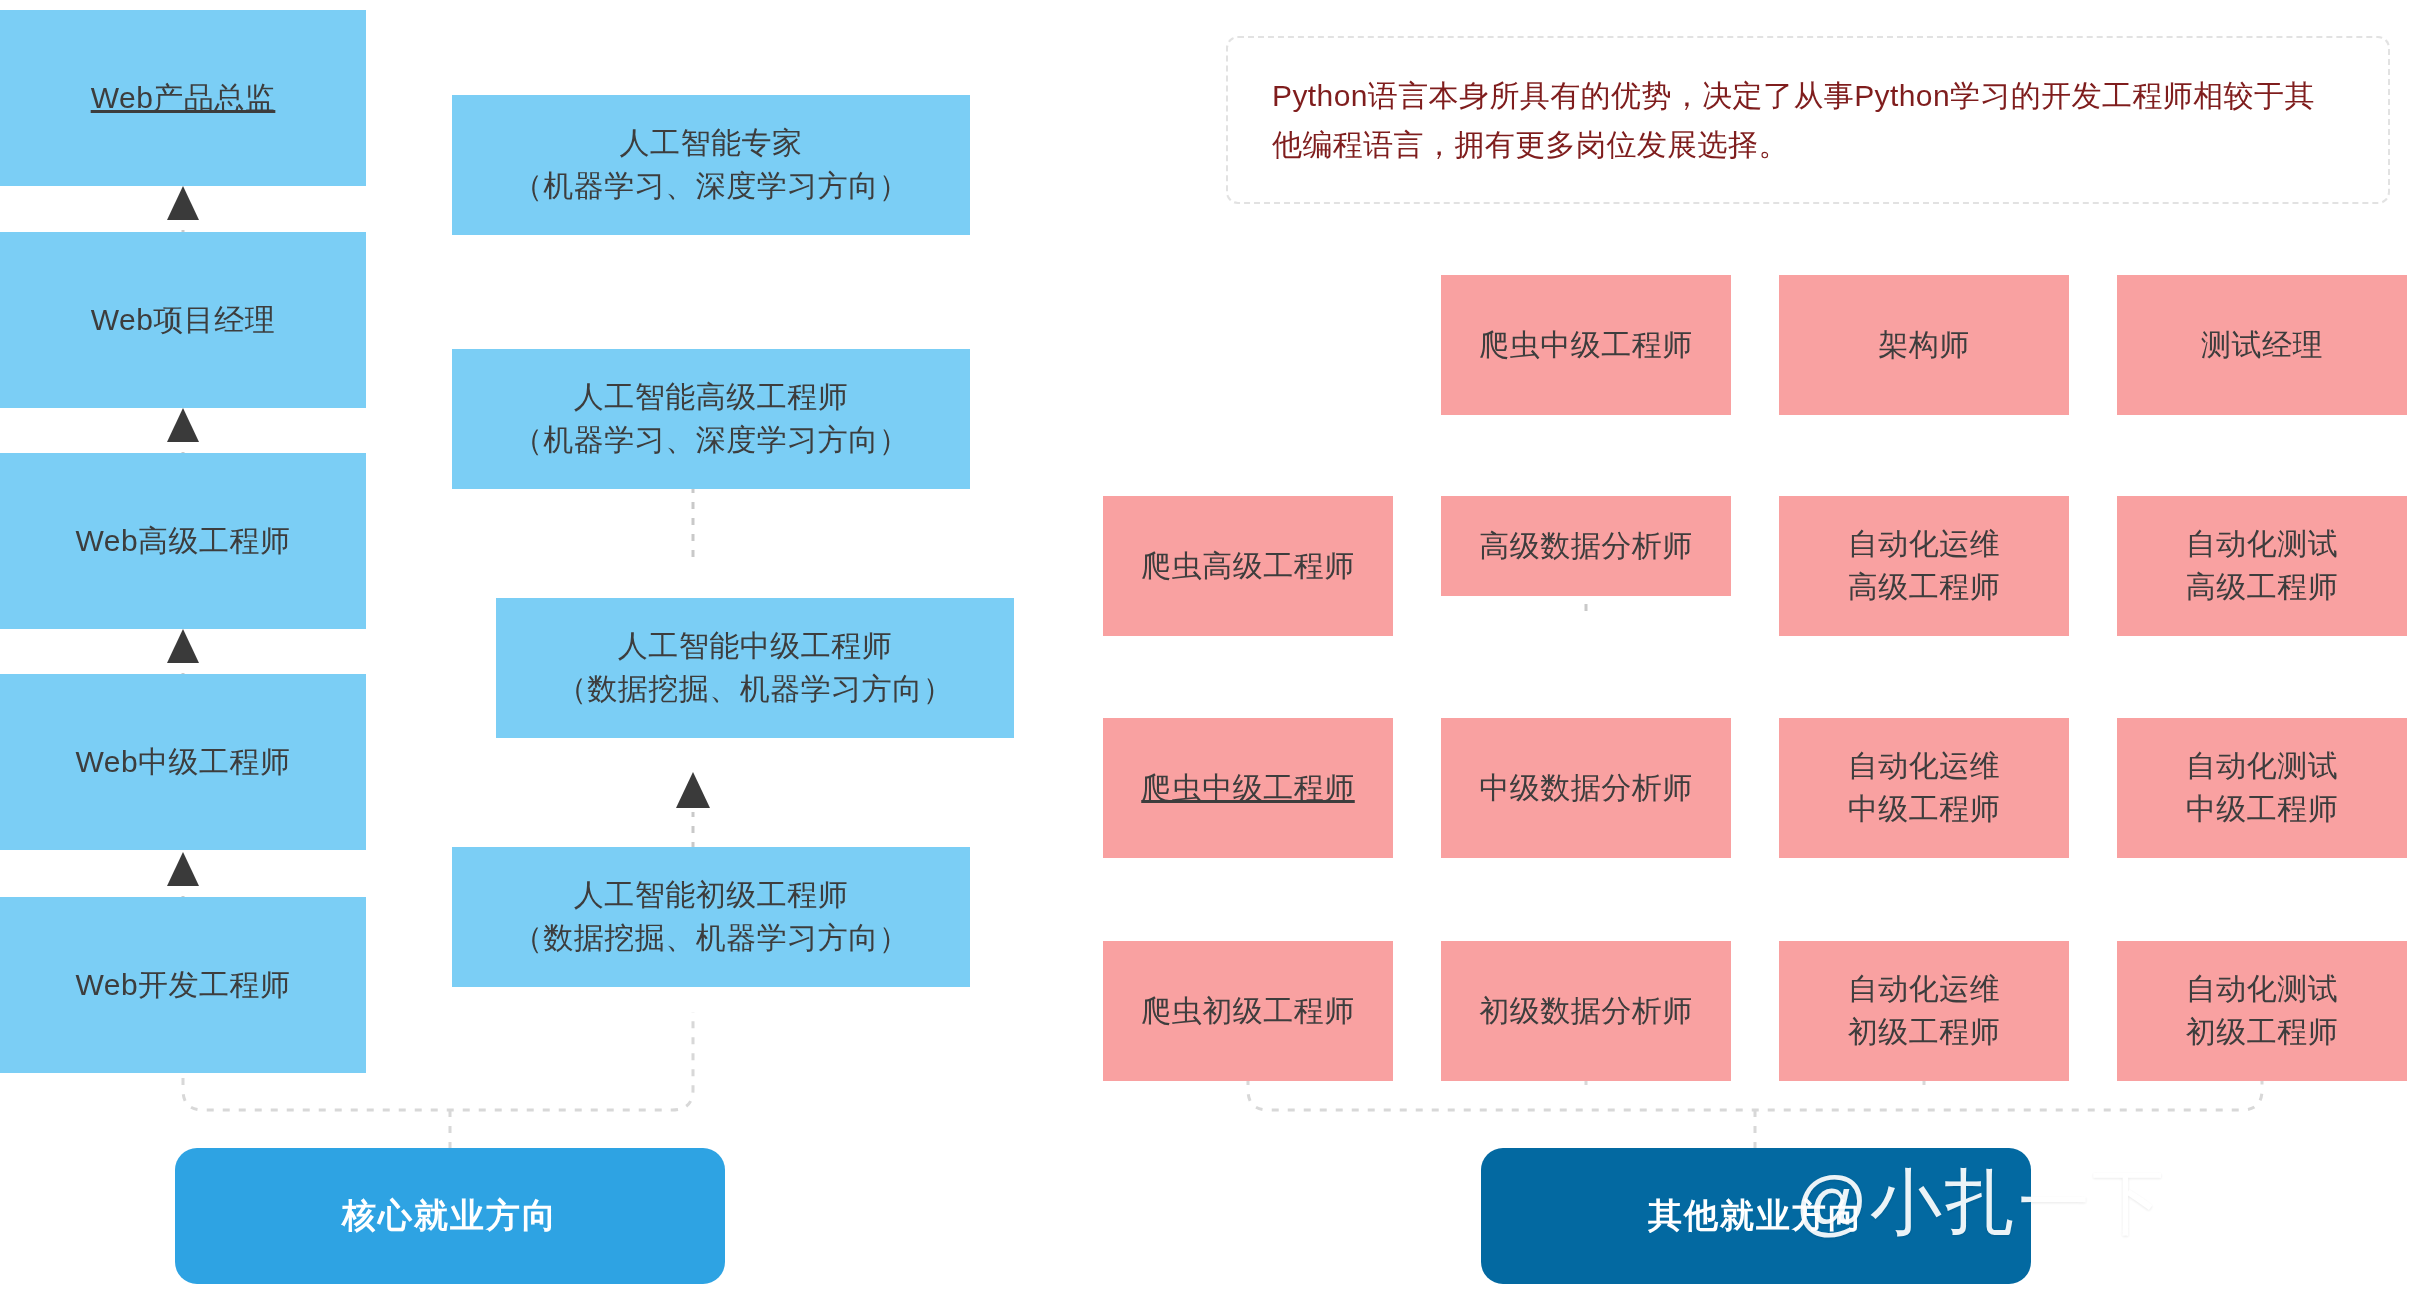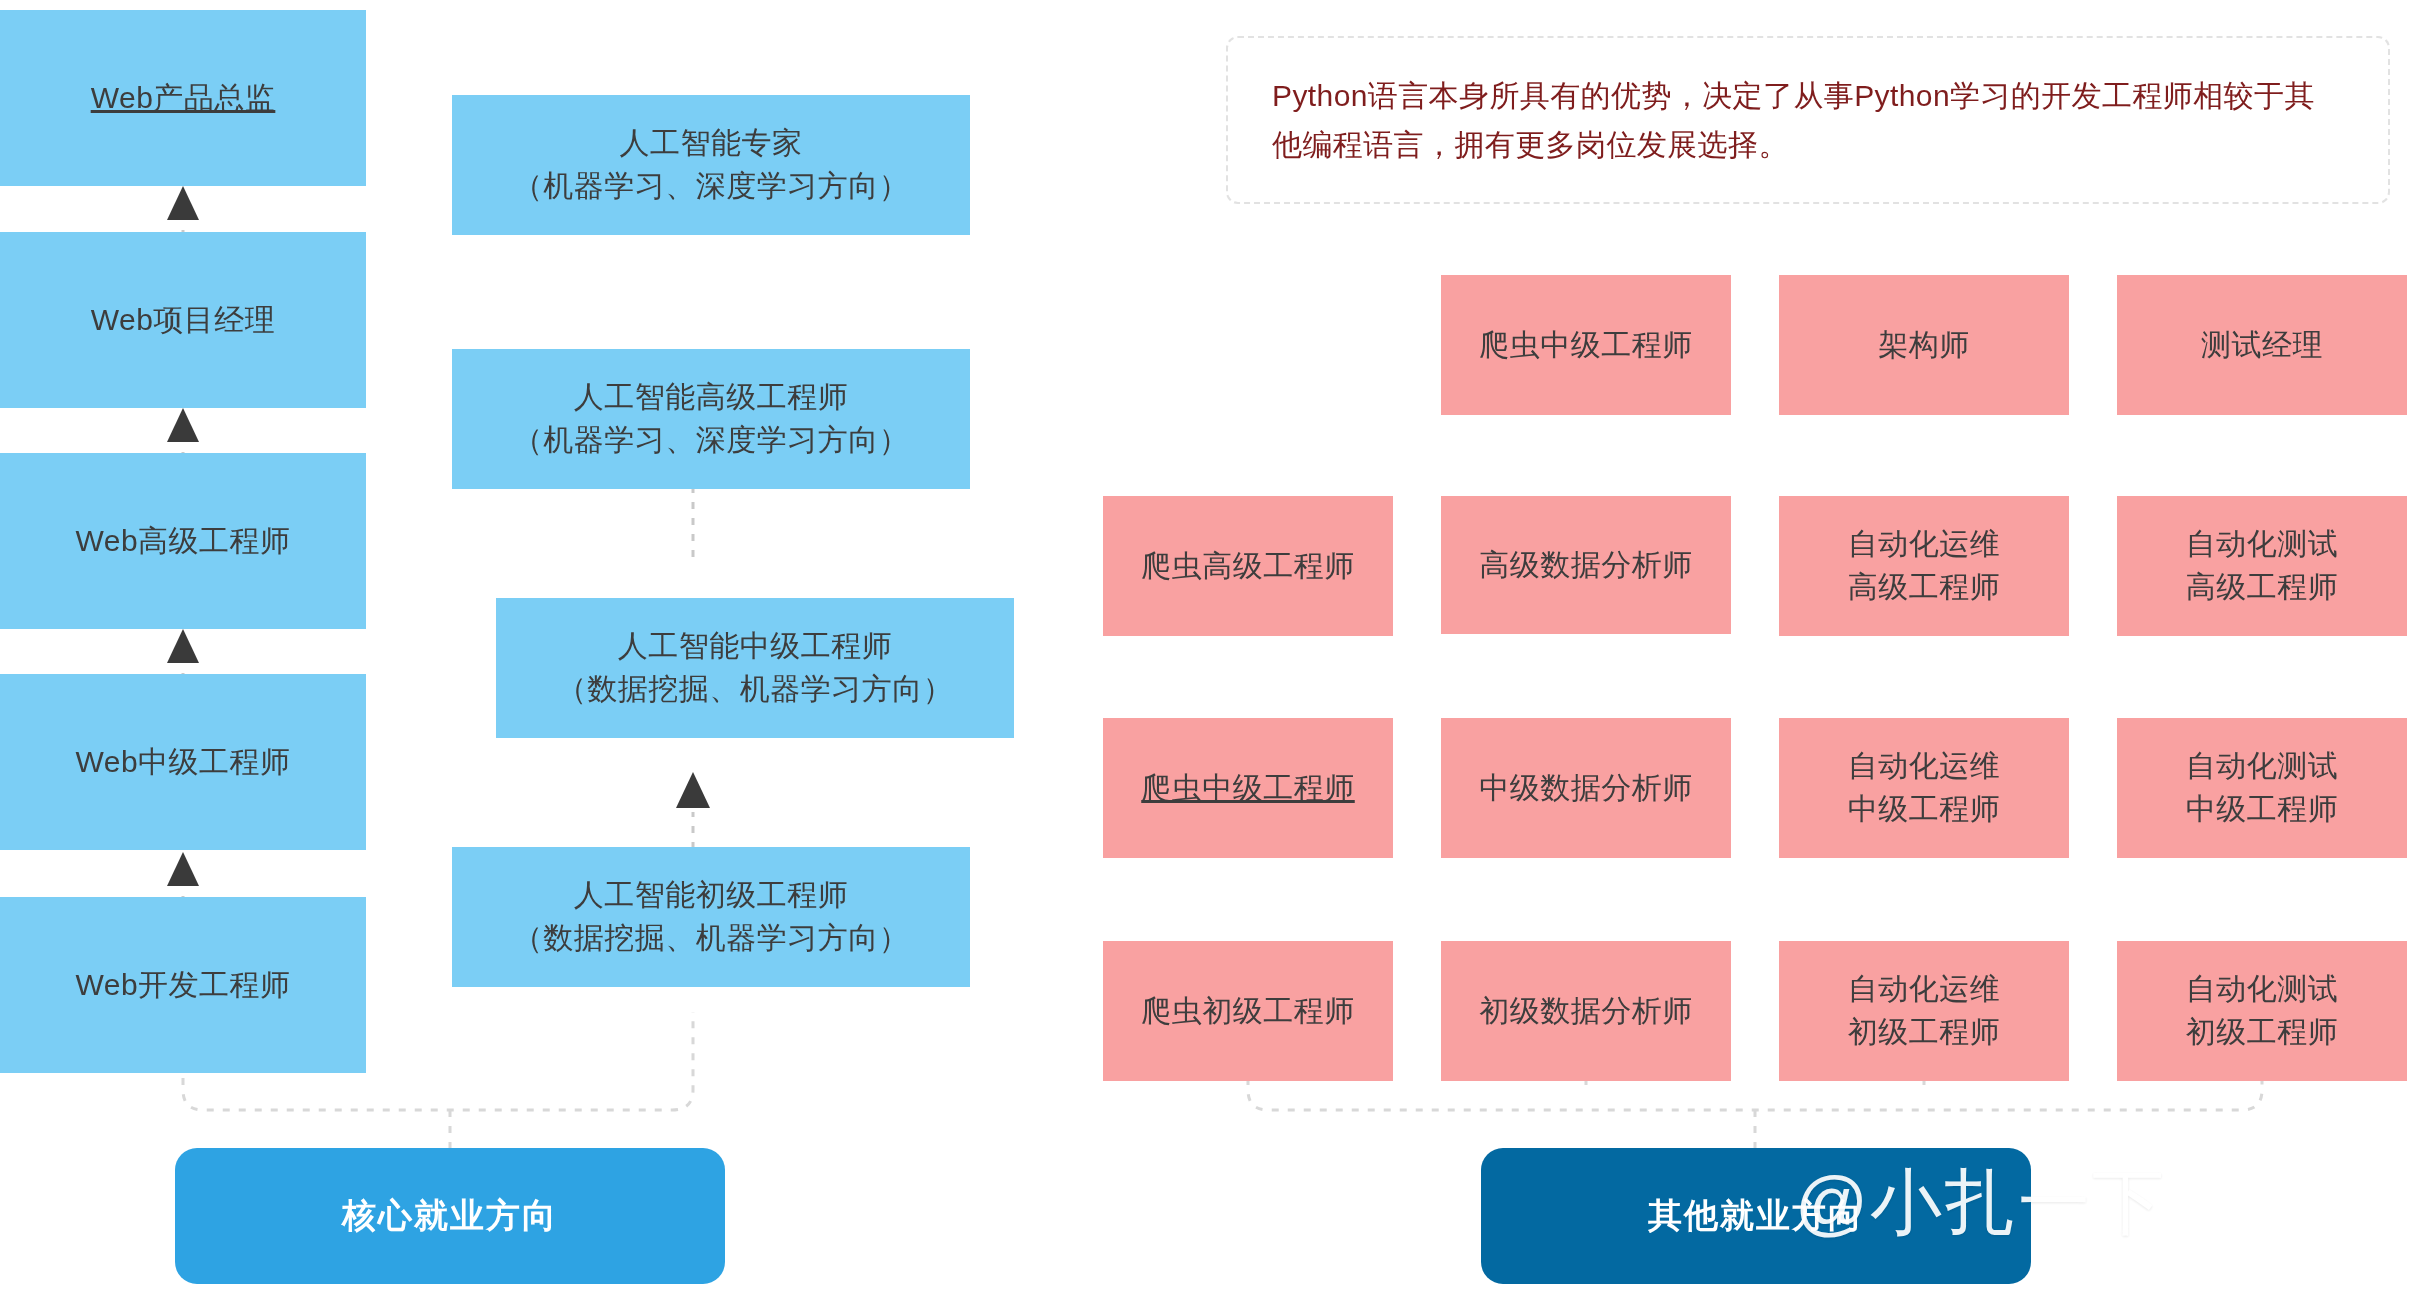--- a/index.html
+++ b/index.html
@@ -235,21 +235,21 @@
   <div class="node pink" style="left:1779px;top:275px;width:290px;height:140px;">
     <span class="label">架构师</span>
   </div>
   <div class="node pink" style="left:2117px;top:275px;width:290px;height:140px;">
     <span class="label">测试经理</span>
   </div>
 
   <div class="node pink" style="left:1103px;top:496px;width:290px;height:140px;">
     <span class="label">爬虫高级工程师</span>
   </div>
-  <div class="node pink" style="left:1441px;top:496px;width:290px;height:138px;">
+  <div class="node pink" style="left:1441px;top:496px;width:290px;height:100px;">
     <span class="label">高级数据分析师</span>
   </div>
   <div class="node pink" style="left:1779px;top:496px;width:290px;height:140px;">
     <span class="label">自动化运维
 高级工程师</span>
   </div>
   <div class="node pink" style="left:2117px;top:496px;width:290px;height:140px;">
     <span class="label">自动化测试
 高级工程师</span>
   </div>

